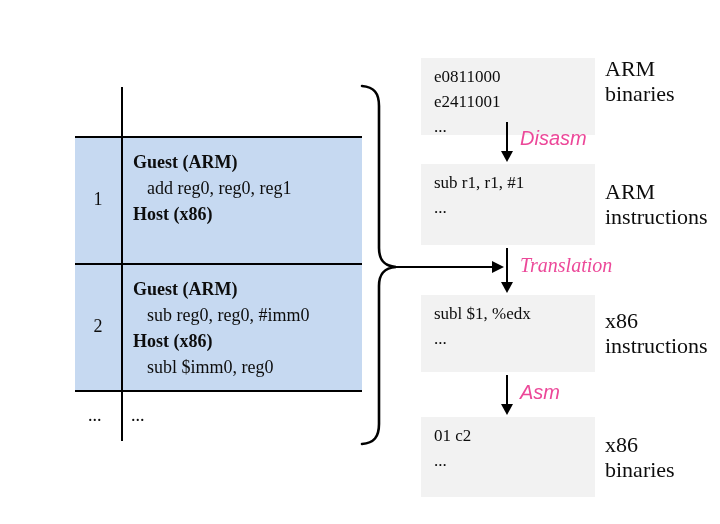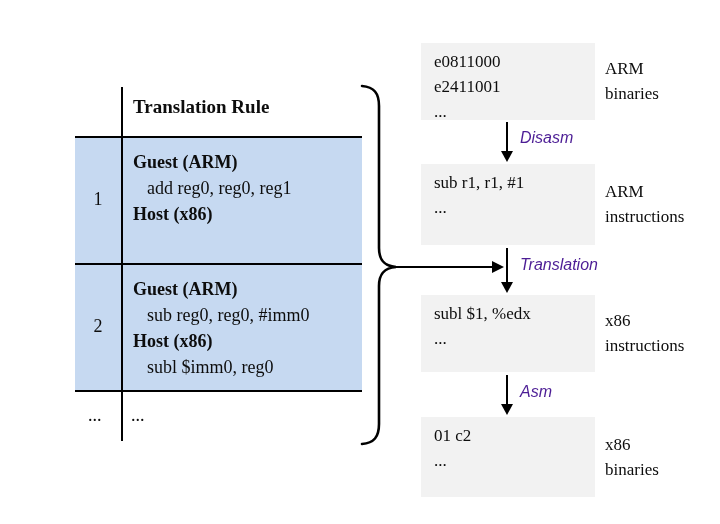--- a/index.html
+++ b/index.html
@@ -41,27 +41,27 @@
   .ell-num  { position:absolute; left:88px;  top:405px; font-size:18px; }
   .ell-rule { position:absolute; left:131px; top:405px; font-size:18px; }
   
   .brace { position:absolute; left:355px; top:80px; }
   
   .fbox {
     position:absolute; left:421px; width:174px; background:#f2f2f2;
     box-sizing:border-box; padding:6px 0 0 13px;
     font-size:17px; line-height:25px;
   }
-  .fbox.b1 { top:43px;  height:77px; }
+  .fbox.b1 { top:58px;  height:77px; }
   .fbox.b2 { top:164px; height:81px; }
   .fbox.b3 { top:295px; height:77px; }
   .fbox.b4 { top:417px; height:80px; }
   .flabel {
     position:absolute; left:605px; width:112px;
-    font-size:17px; line-height:25px;
+    font-size:22px; line-height:25px;
   }
   .flabel.fl1 { top:56px; }
   .flabel.fl2 { top:179px; }
   .flabel.fl3 { top:308px; }
   .flabel.fl4 { top:432px; }
   
   .varrow { position:absolute; left:506px; width:2px; background:#000000; }
   .varrow.a1 { top:122px; height:30px; }
   .varrow.a2 { top:248px; height:36px; }
   .varrow.a3 { top:375px; height:31px; }
@@ -75,32 +75,31 @@
   .vhead.h3 { top:404px; }
   .harrow { position:absolute; left:396px; top:266px; width:97px; height:2px; background:#000000; }
   .hhead {
     position:absolute; left:492px; top:261px; width:0; height:0;
     border-top:6px solid transparent; border-bottom:6px solid transparent;
     border-left:12px solid #000000;
   }
   .alabel {
     position:absolute; left:520px;
     font-family:"Liberation Sans", sans-serif; font-style:italic;
-    font-size:16px; line-height:24px; color:#4c1d95;
+    font-size:20px; line-height:24px; color:#ec4899;
   }
   .alabel.al1 { top:126px; }
-  .alabel.al2 { top:253px; }
+  .alabel.al2 { top:253px;font-family:Liberation Serif, serif; }
   .alabel.al3 { top:380px; }
 </style>
 </head>
 <body>
 
 <div class="canvas">
 
-  <div class="tbl-header">Translation Rule</div>
 
   <div class="tbl-row r1">
     <div class="rownum">1</div>
     <div class="rowcontent">
       <div class="rule-label">Guest (ARM)</div>
       <div class="rule-code">add reg0, reg0, reg1</div>
       <div class="rule-label">Host (x86)</div>
     </div>
   </div>
 

